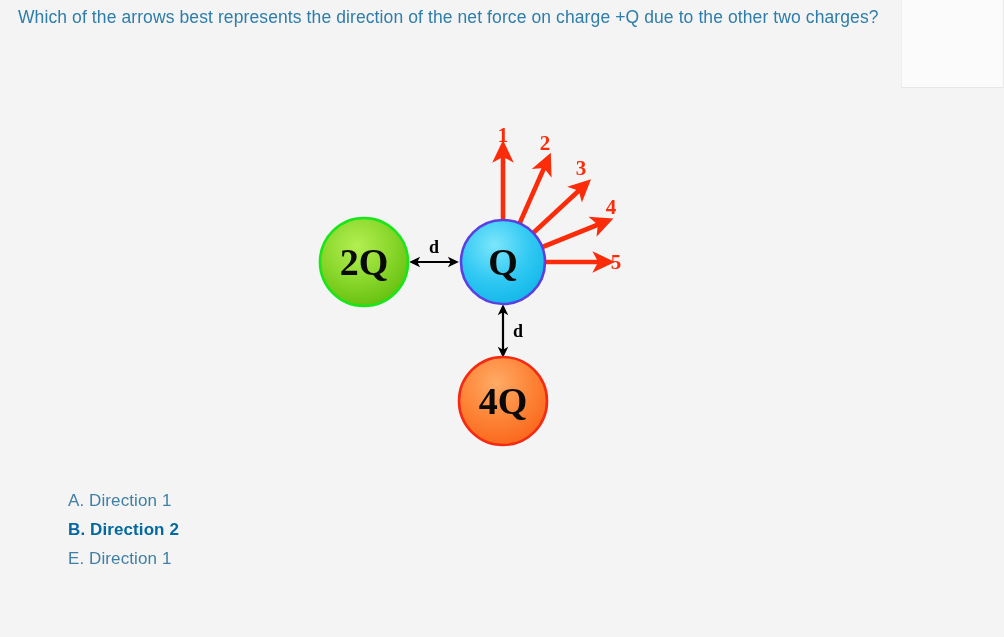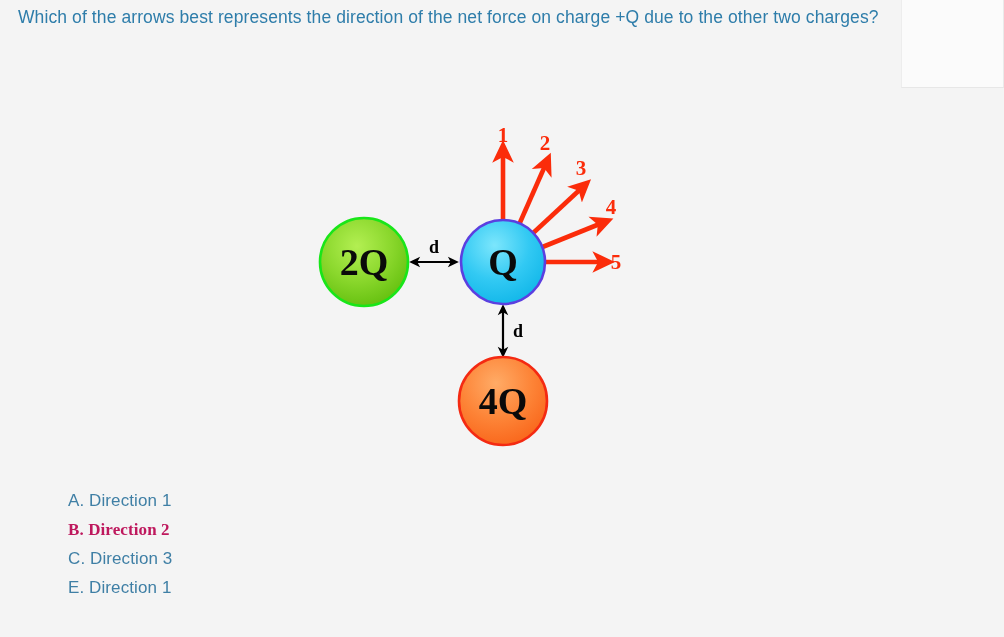--- a/index.html
+++ b/index.html
@@ -62,23 +62,22 @@
     width: 500px;
   }
   .answer-option {
     font-size: 17px;
     line-height: 29px;
     color: #3f7fa5;
     letter-spacing: 0.1px;
     white-space: nowrap;
   }
   .answer-option.selected {
-    color: #be185d;
+    color: #0369a1;
     font-weight: bold;
-    font-family: Liberation Serif, serif;
   }
 </style>
 </head>
 <body>
 
 <div id="question-text">Which of the arrows best represents the direction of the net force on charge +Q due to the other two charges?</div>
 
 <div id="overlay-panel"></div>
 
 <div id="diagram">
@@ -165,15 +164,14 @@
     <g>
       <circle cx="503" cy="281" r="44" fill="url(#grad-4Q)" stroke="#f42a12" stroke-width="2.6"></circle>
       <text x="503" y="294" font-family="'Liberation Serif', serif" font-size="38" font-weight="bold" fill="#0a0a0a" text-anchor="middle">4Q</text>
     </g>
   </svg>
 </div>
 
 <div id="answers">
   <div class="answer-option">A. Direction 1</div>
   <div class="answer-option selected">B. Direction 2</div>
-  <div class="answer-option">C. Direction 3</div>
   <div class="answer-option">E. Direction 1</div>
 </div>
 
 </body></html>

